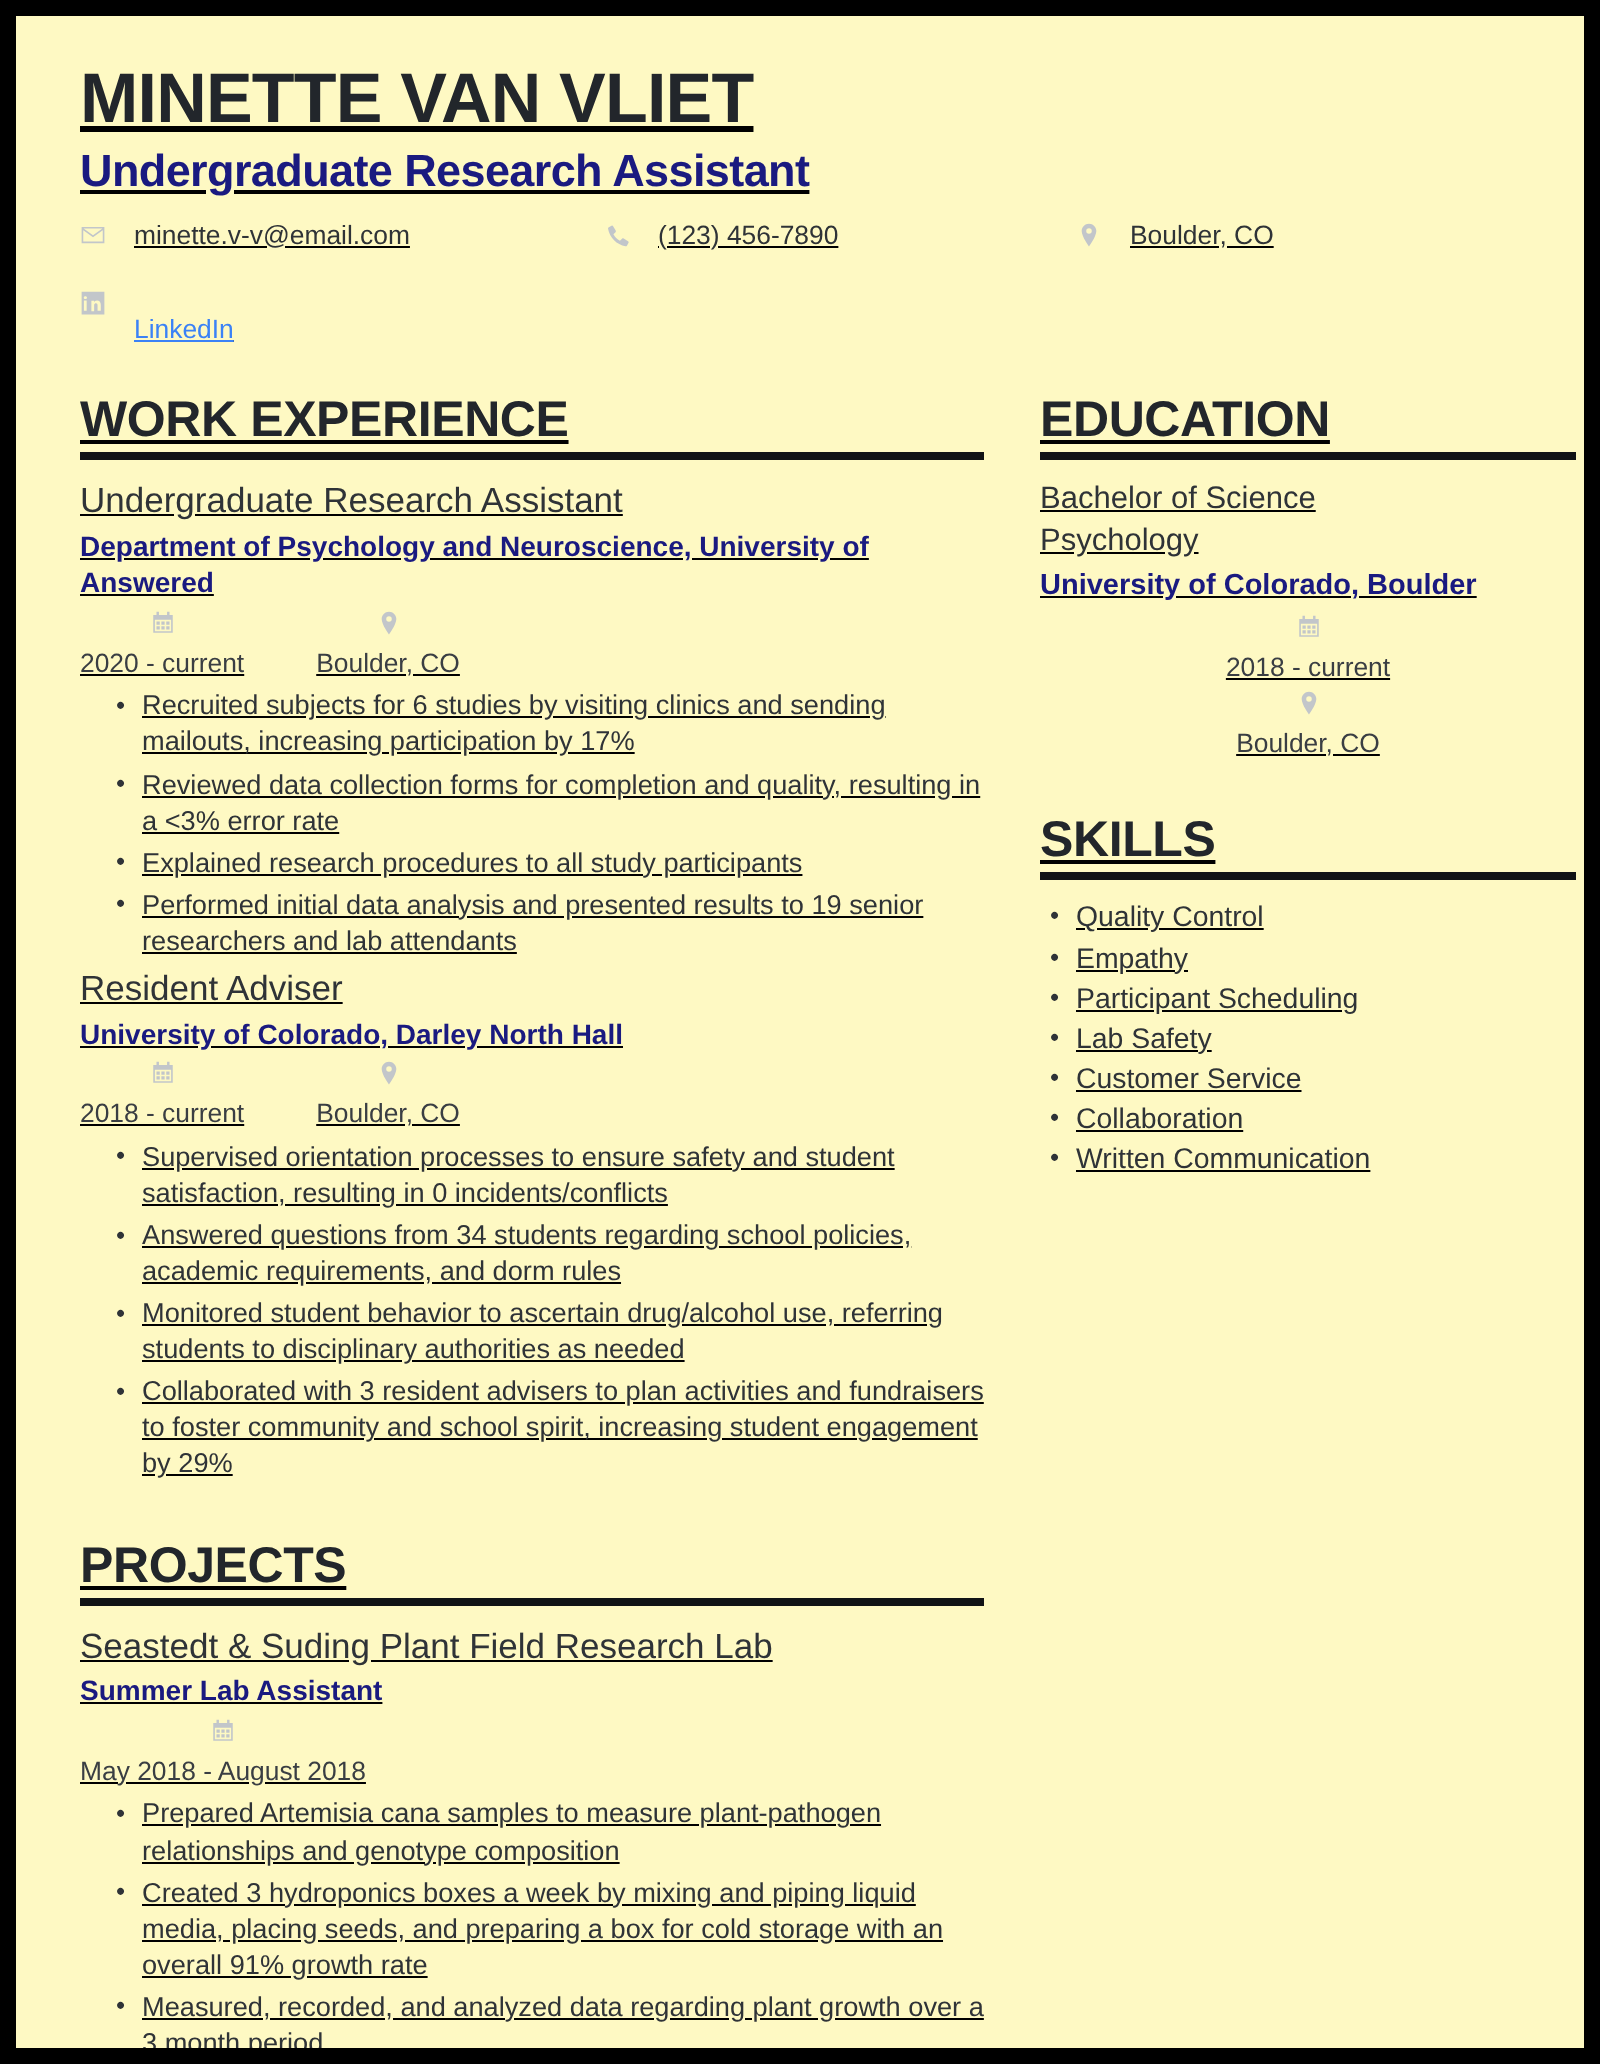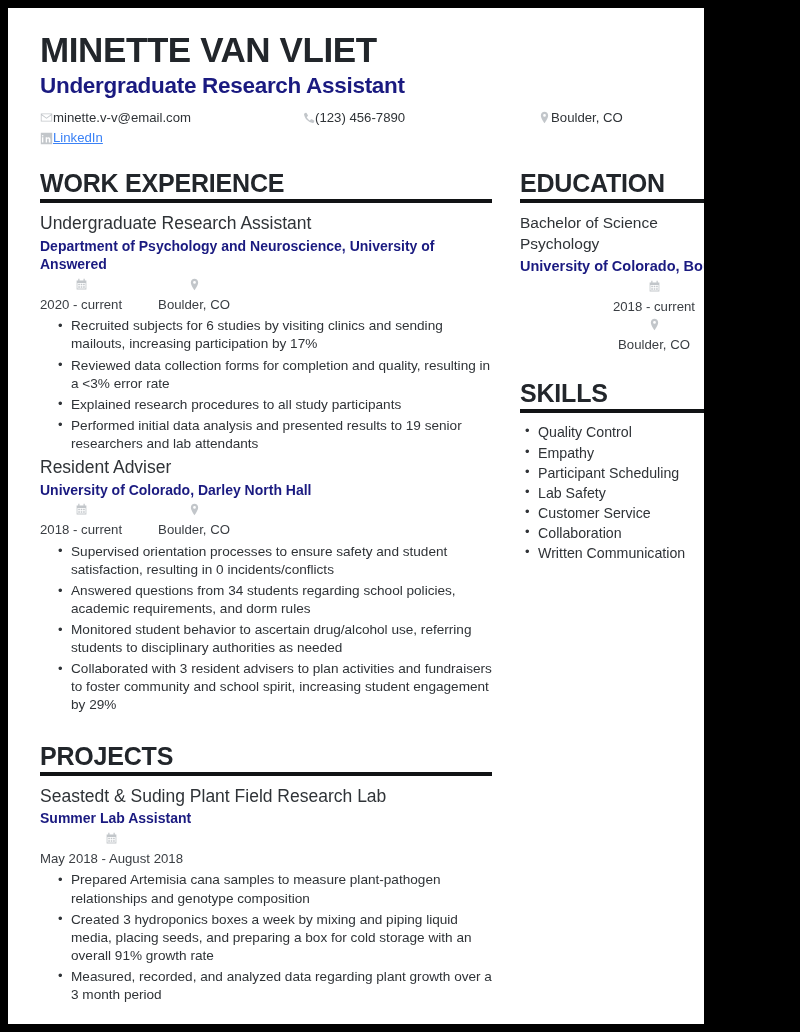--- a/index.html
+++ b/index.html
@@ -8,24 +8,25 @@
     width: 800px;
     height: 1032px;
     background: #000000;
     font-family: "Liberation Sans", sans-serif;
   }
 
   .page {
     position: absolute;
     left: 8px;
     top: 8px;
-    width: 696px;
+    width: 784px;
     height: 1016px;
-    background: #ffffff;
+    background: #fef9c3;
     overflow: hidden;
+    text-decoration: underline;
   }
 
   .inner {
     padding: 22px 32px 0 32px;
   }
 
   
   .name {
     font-size: 35px;
     font-weight: 700;
@@ -47,30 +48,31 @@
   .contact-grid {
     margin-top: 10px;
     display: grid;
     grid-template-columns: 262px 236px auto;
     row-gap: 5px;
   }
 
   .contact-item {
     display: flex;
     align-items: center;
-    gap: 0;
+    gap: 14px;
     font-size: 13.2px;
     color: #2f3337;
     line-height: 1.2;
   }
 
   .contact-item a {
     color: #3b82f6;
     text-decoration: underline;
     font-size: 13.2px;
+    margin-top: 27px;
   }
 
   .ico {
     display: inline-flex;
     width: 13px;
     height: 13px;
     flex: 0 0 13px;
     align-items: center;
     justify-content: center;
     color: #c2c6ca;

